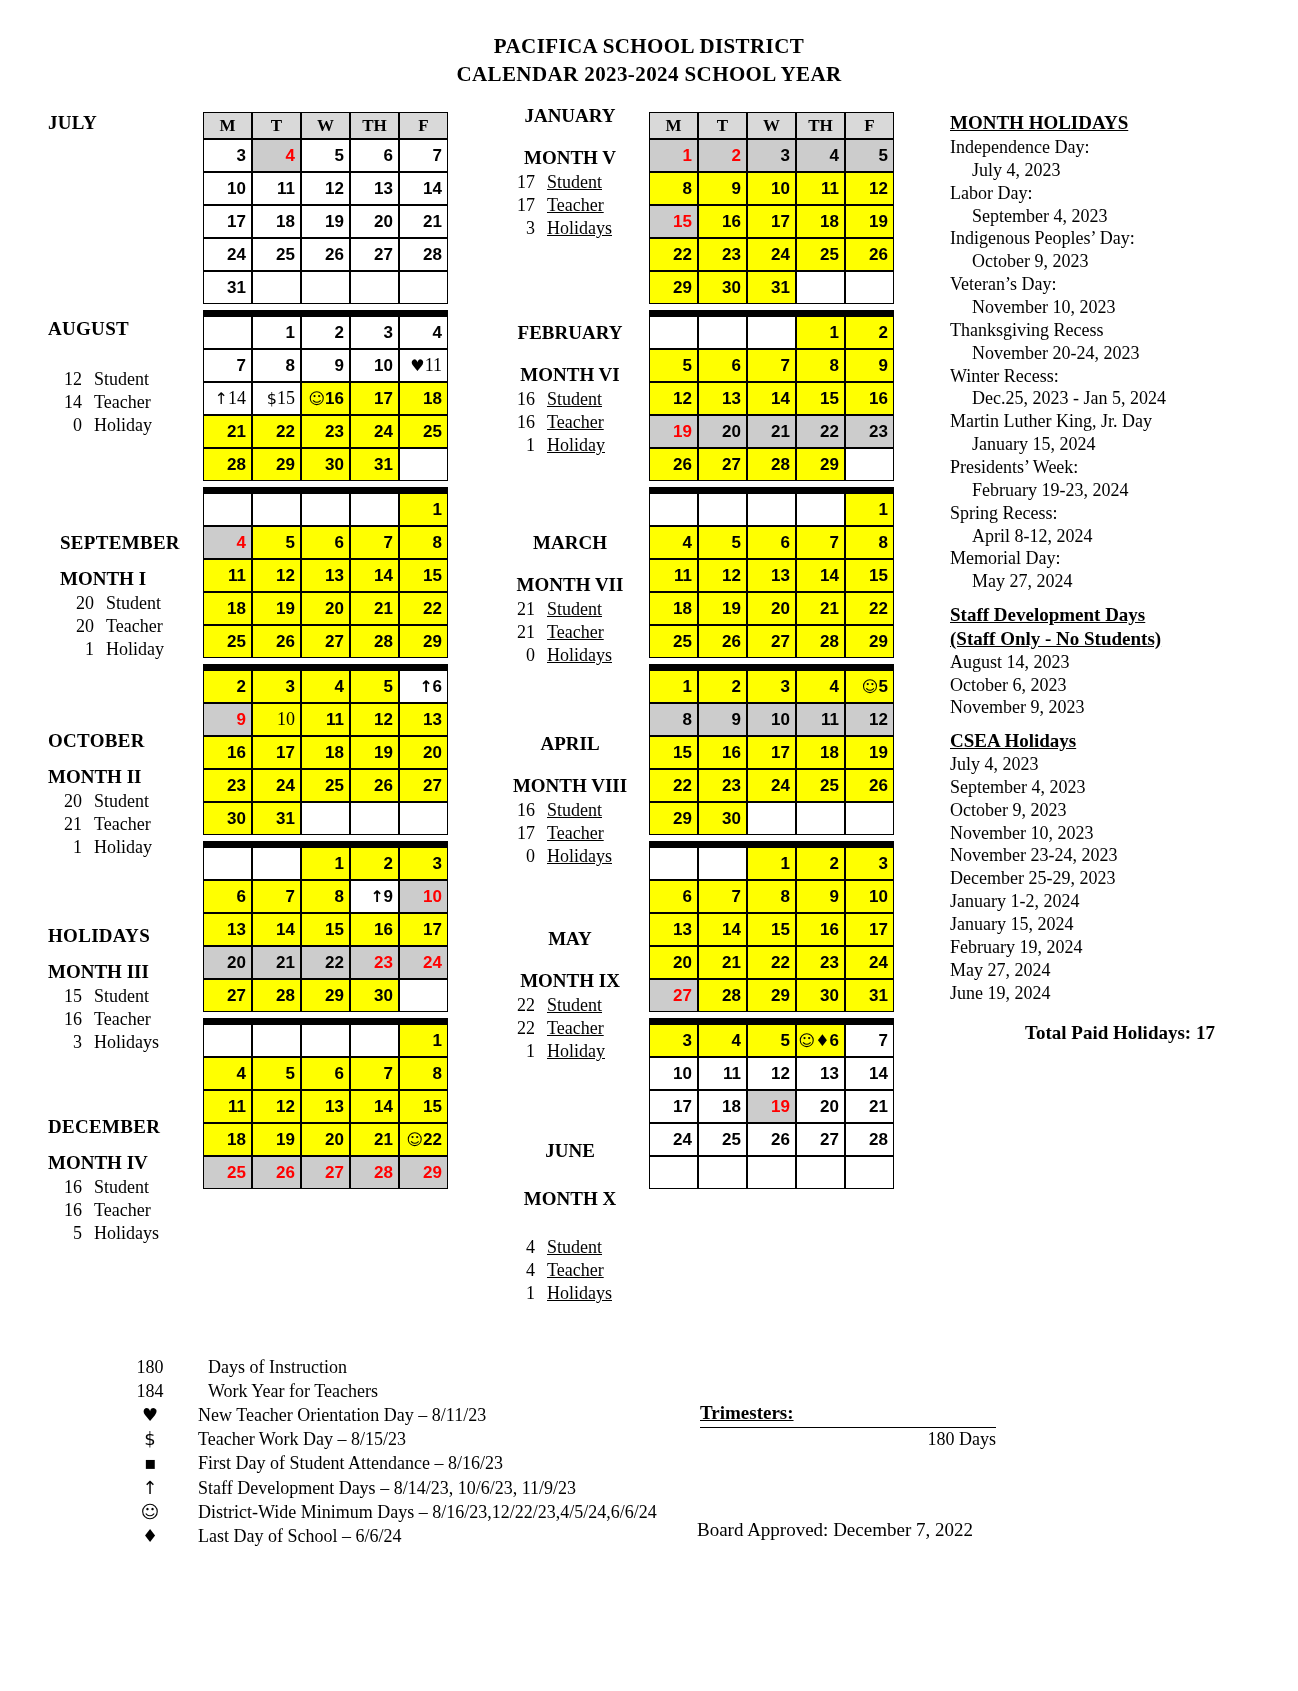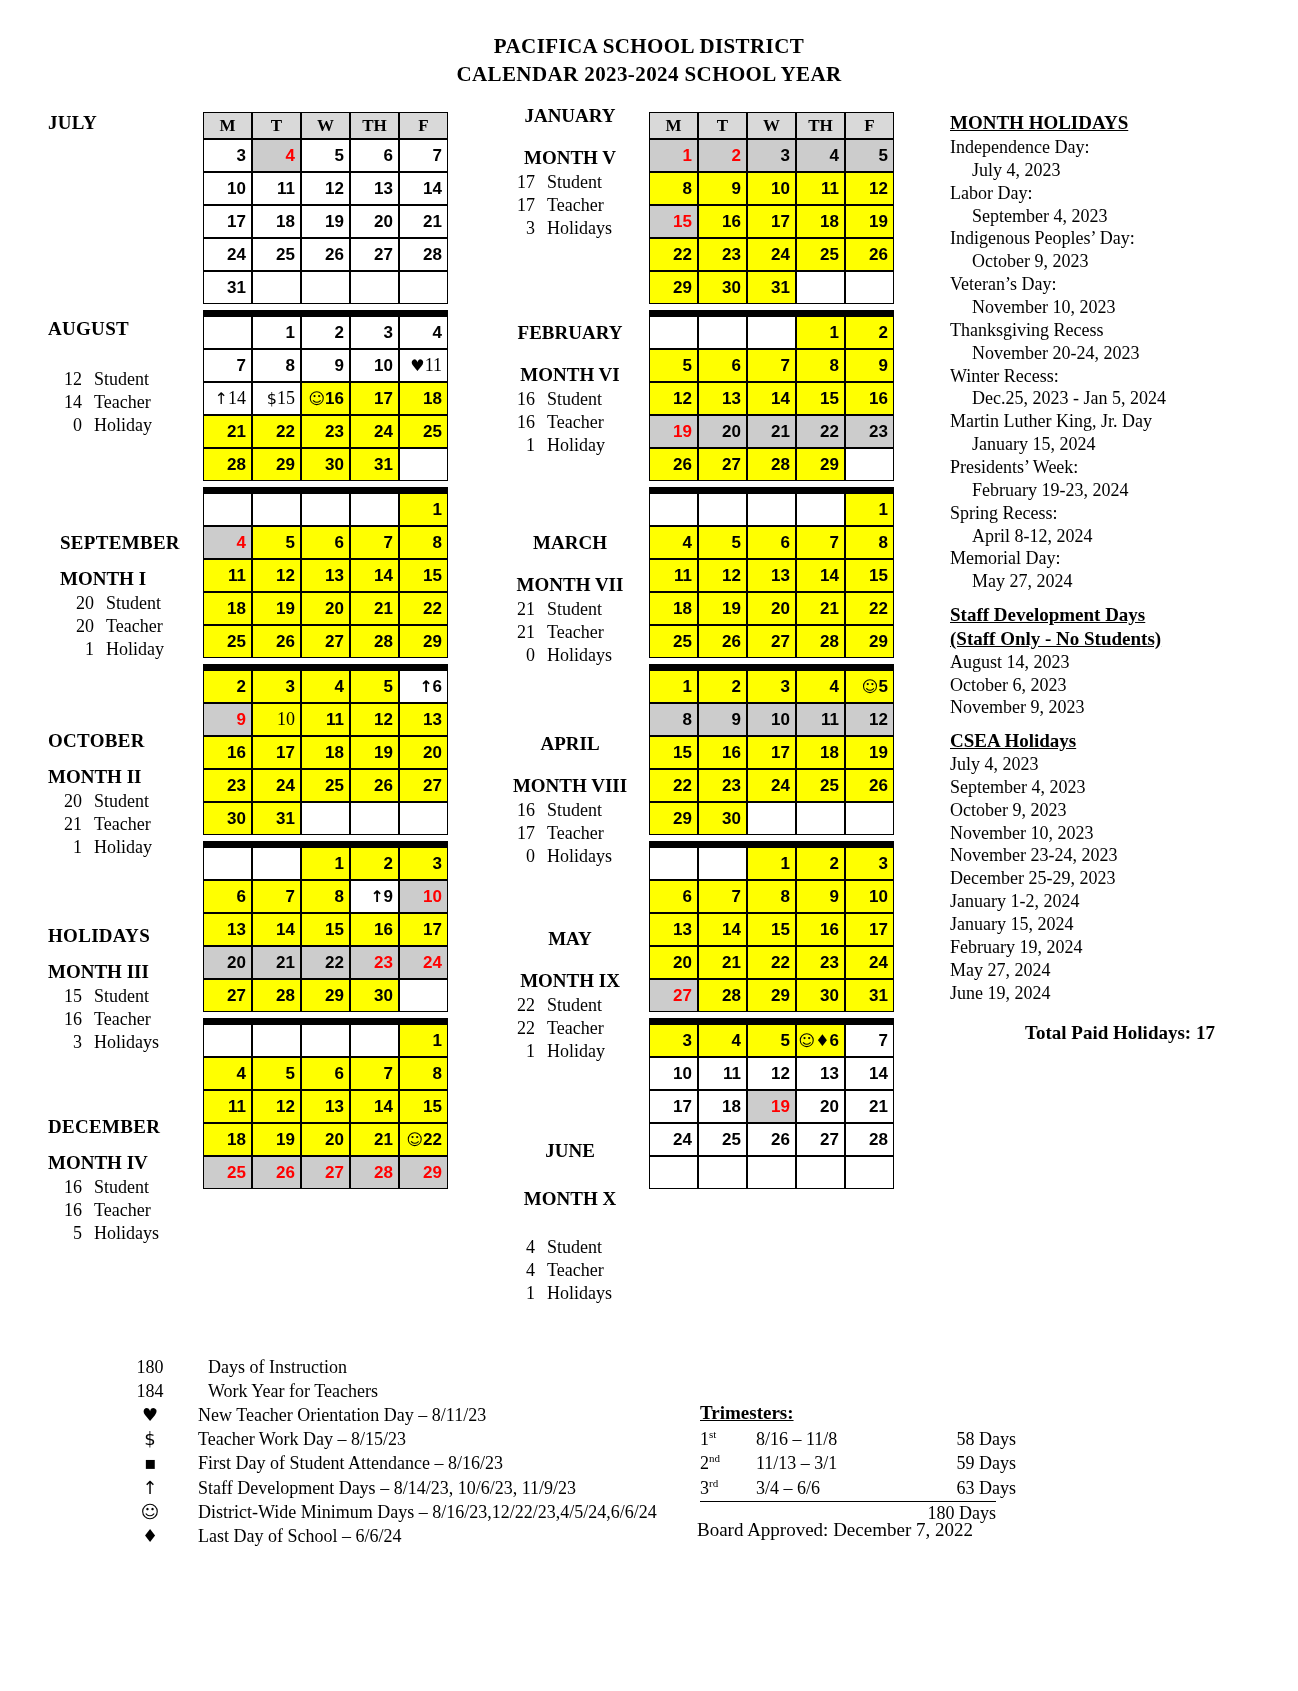--- a/index.html
+++ b/index.html
@@ -65,21 +65,21 @@
   .mlabel .mname { font-weight:bold; font-size:19px; letter-spacing:.3px; }
   .mlabel .mroman { font-weight:bold; font-size:19px; margin-top:14px; }
   .mstats { margin-top:2px; }
   .mstats div { font-size:18px; line-height:1.28; }
   .mstats .num { display:inline-block; width:34px; text-align:right; margin-right:12px; }
 
   
   .clabel { position:absolute; text-align:center; width:150px; font-family:"Liberation Serif", serif;}
   .clabel .mname { font-weight:bold; font-size:19px; }
   .clabel .mroman { font-weight:bold; font-size:19px; text-align:center;}
-  .clabel .mstats { text-align:left; padding-left:6px;}
+  .clabel .mstats { text-align:left; padding-left:6px;text-decoration:underline;}
 
   
   .holidays { position:absolute; left:950px; top:112px; width:340px; font-family:"Liberation Serif", serif; }
   .hol-head { font-weight:bold; font-size:19px; text-decoration:underline; margin-bottom:2px; }
   .hol-item { font-size:18px; line-height:1.27; }
   .hol-item .sub { padding-left:22px; display:block; }
   .hol-sub-head { font-weight:bold; font-size:19px; text-decoration:underline; margin-top:10px; line-height:1.25;}
   .hol-plain { font-size:18px; line-height:1.27; }
   .total-line { font-weight:bold; font-size:19px; margin-top:18px;text-align:center; }
 
@@ -814,23 +814,18 @@
         <div class="legend-row"><span class="lk">184</span><span>Work Year for Teachers</span></div>
         <div class="legend-row"><span class="lsym">♥</span><span>New Teacher Orientation Day – 8/11/23</span></div>
         <div class="legend-row"><span class="lsym">$</span><span>Teacher Work Day – 8/15/23</span></div>
         <div class="legend-row"><span class="lsym">▪</span><span>First Day of Student Attendance – 8/16/23</span></div>
         <div class="legend-row"><span class="lsym">↑</span><span>Staff Development Days – 8/14/23, 10/6/23, 11/9/23</span></div>
         <div class="legend-row"><span class="lsym">☺</span><span>District-Wide Minimum Days – 8/16/23,12/22/23,4/5/24,6/6/24</span></div>
         <div class="legend-row"><span class="lsym">♦</span><span>Last Day of School – 6/6/24</span></div>
       </div>
     <div class="tri">
       <div class="tri-head">Trimesters:</div>
-      <div id="tri-list">
-          <div class="tri-row"><span class="ord">1<sup>st</sup></span><span class="rng">8/16 – 11/8</span><span class="dys">58 Days</span></div>
-          <div class="tri-row"><span class="ord">2<sup>nd</sup></span><span class="rng">11/13 – 3/1</span><span class="dys">59 Days</span></div>
-          <div class="tri-row"><span class="ord">3<sup>rd</sup></span><span class="rng">3/4 – 6/6</span><span class="dys">63 Days</span></div>
-        </div>
       <div class="tri-total">180 Days</div>
     </div>
     <div class="board">Board Approved: December 7, 2022</div>
   </div>
 
 </div>
 
 </body></html>

